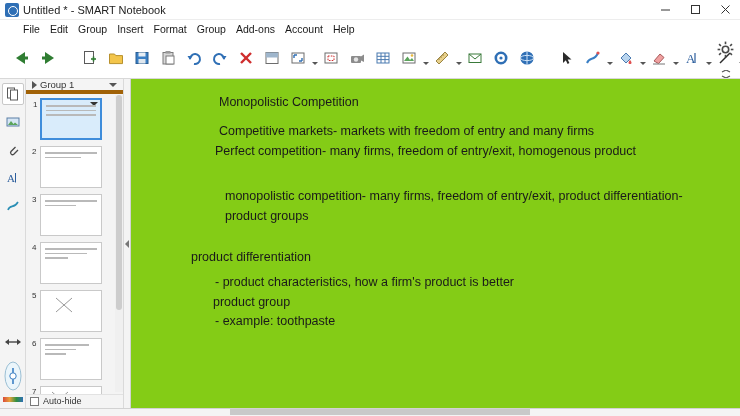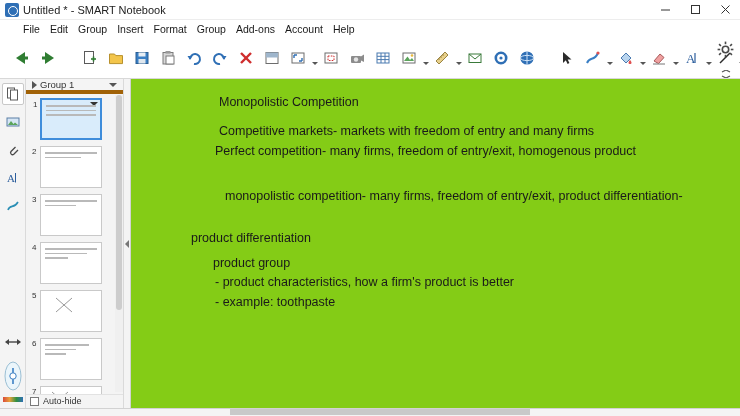--- a/index.html
+++ b/index.html
@@ -729,25 +729,26 @@
     </div>
 
     <div class="canvas-wrap">
       <div class="canvas">
         <div class="cline" style="margin-left:28px">Monopolistic Competition</div>
         <div class="cline gap"></div>
         <div class="cline" style="margin-left:28px">Competitive markets- markets with freedom of entry and many firms</div>
         <div class="cline" style="margin-left:24px">Perfect competition- many firms, freedom of entry/exit, homogenous product</div>
         <div class="cline gap" style="height:26px"></div>
         <div class="cline" style="margin-left:34px">monopolistic competition- many firms, freedom of entry/exit, product differentiation-</div>
+        <div class="cline" style="margin-left:34px">product groups</div>
         <div class="cline gap" style="height:22px"></div>
         <div class="cline" style="">product differentiation</div>
         <div class="cline gap" style="height:6px"></div>
+        <div class="cline" style="margin-left:24px">- product characteristics, how a firm's product is better</div>
         <div class="cline" style="margin-left:22px">product group</div>
-        <div class="cline" style="margin-left:24px">- product characteristics, how a firm's product is better</div>
         <div class="cline" style="margin-left:24px">- example: toothpaste</div>
       </div>
 
     </div>
   </div>
 
   <div class="bottombar">
     <div class="hscroll"></div>
   </div>
 

